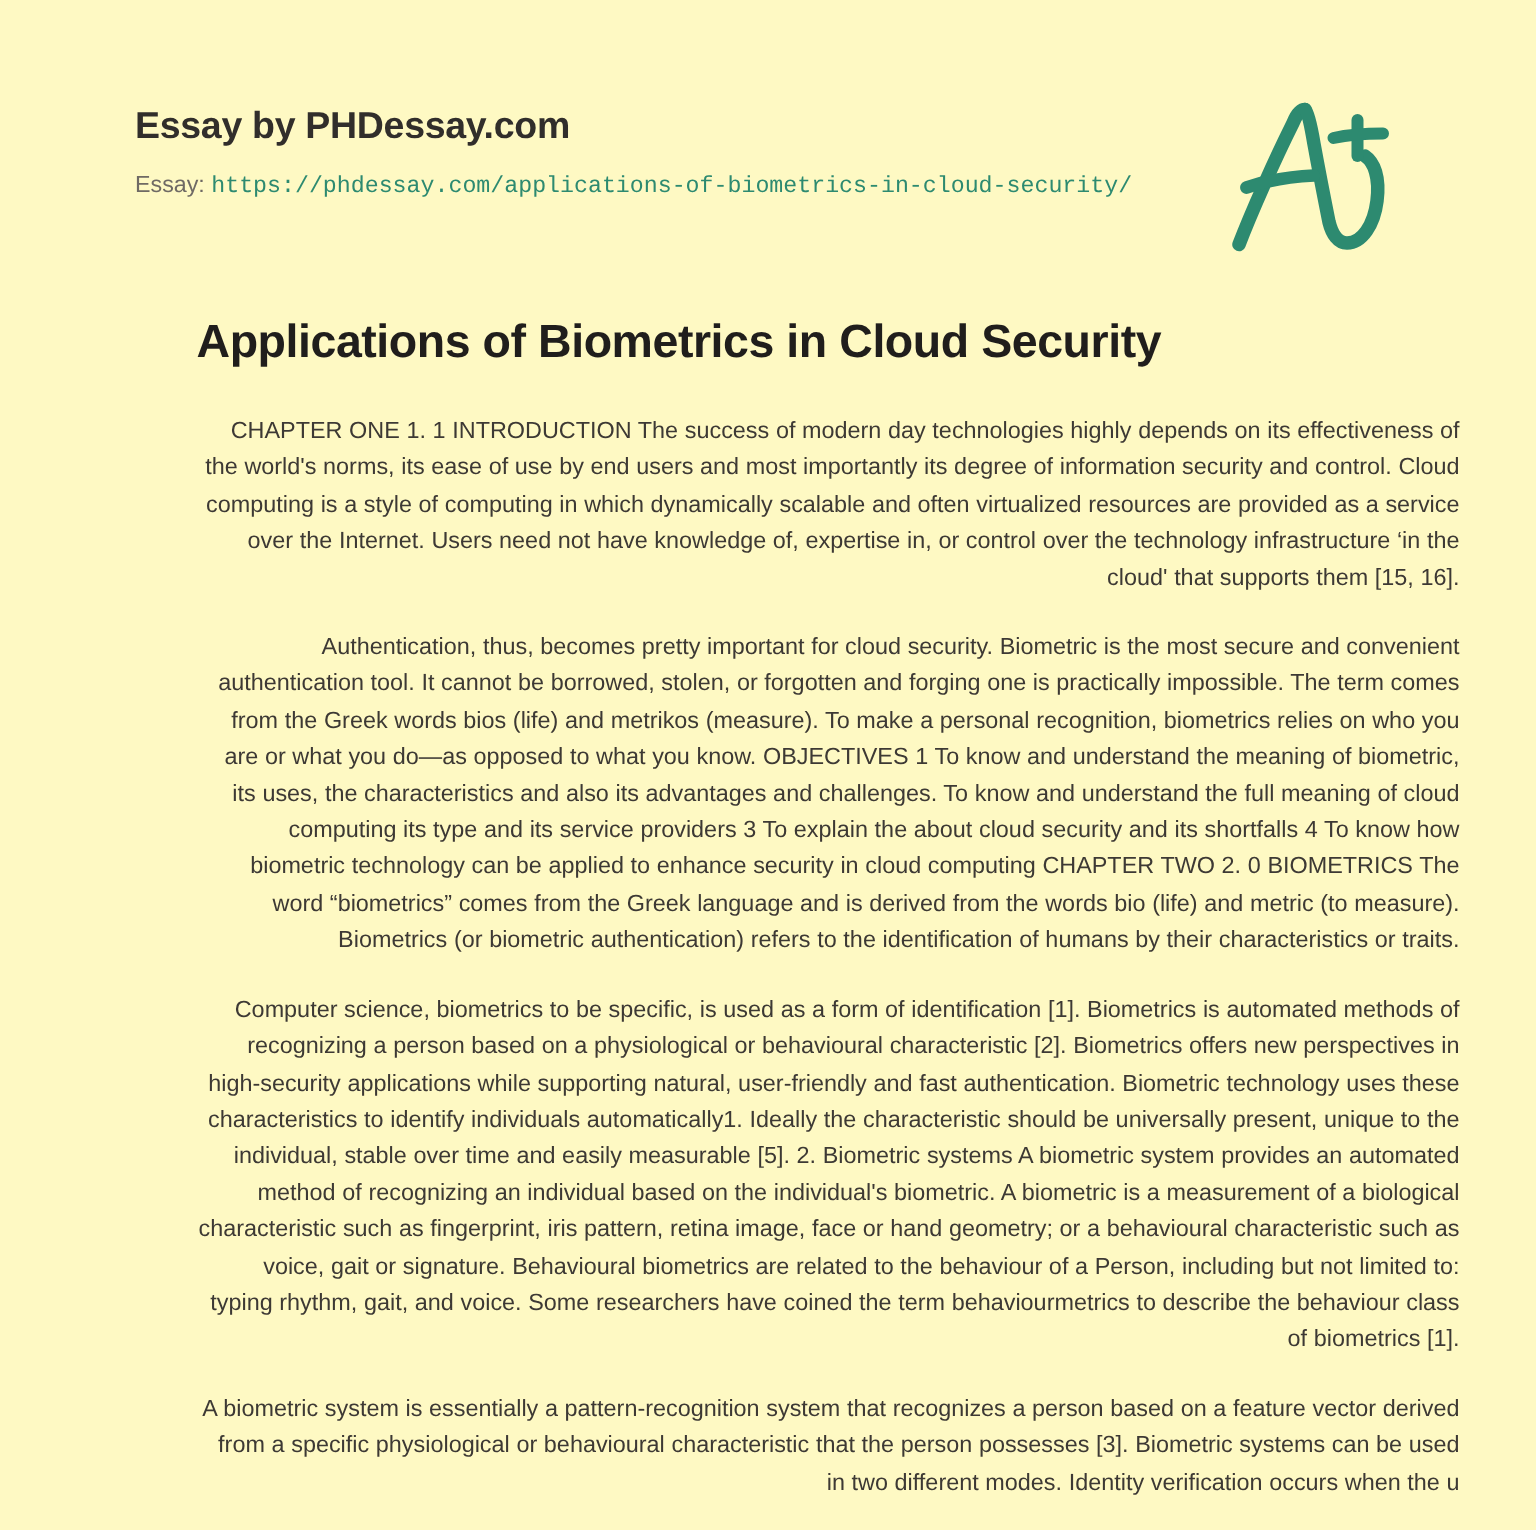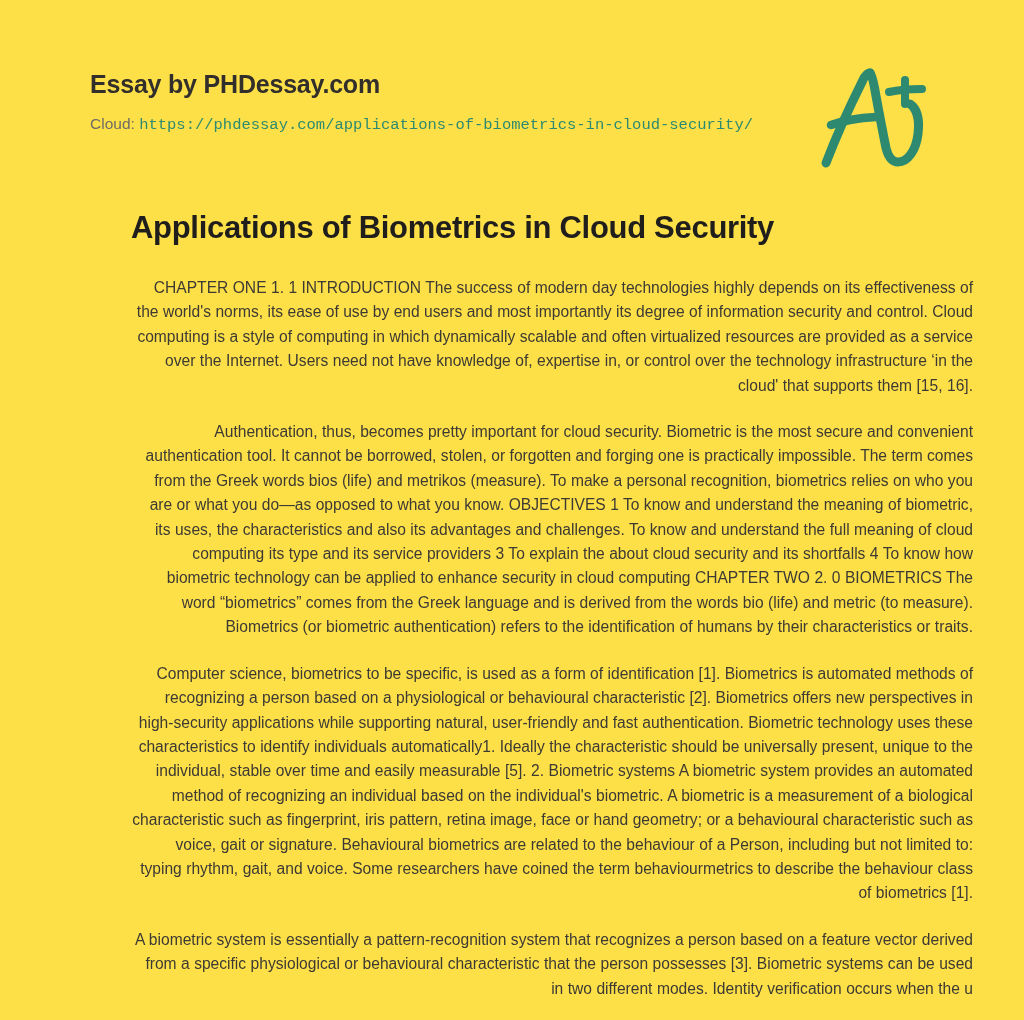--- a/index.html
+++ b/index.html
@@ -12,21 +12,21 @@
     overflow: hidden;
     background: #fdf8f1;
     font-family: "Liberation Sans", sans-serif;
     -webkit-font-smoothing: antialiased;
   }
 
   .page {
     position: relative;
     width: 1024px;
     height: 1020px;
-    background: #fde047;
+    background: #fef9c3;
     box-sizing: border-box;
   }
 
   
   .header {
     position: absolute;
     left: 0;
     top: 0;
     width: 1024px;
     height: 180px;
@@ -120,21 +120,21 @@
 <body>
 
 <div class="page">
 
   <div class="header">
 
     <div class="brand-block">
       <div class="brand-title">Essay by PHDessay.com</div>
 
       <div class="source-line">
-        <span class="source-label">Cloud:</span>
+        <span class="source-label">Essay:</span>
         <a class="source-url" href="#">https://phdessay.com/applications-of-biometrics-in-cloud-security/</a>
       </div>
     </div>
 
     <div class="logo">
       <svg viewBox="0 0 118 110" xmlns="http://www.w3.org/2000/svg">
         <g fill="none" stroke="#2d8a70" stroke-linecap="round" stroke-linejoin="round">
 
           <path d="M14 101 C 22 80, 38 44, 50 20 C 52 15, 55 11, 58 11" stroke-width="9"></path>
 

